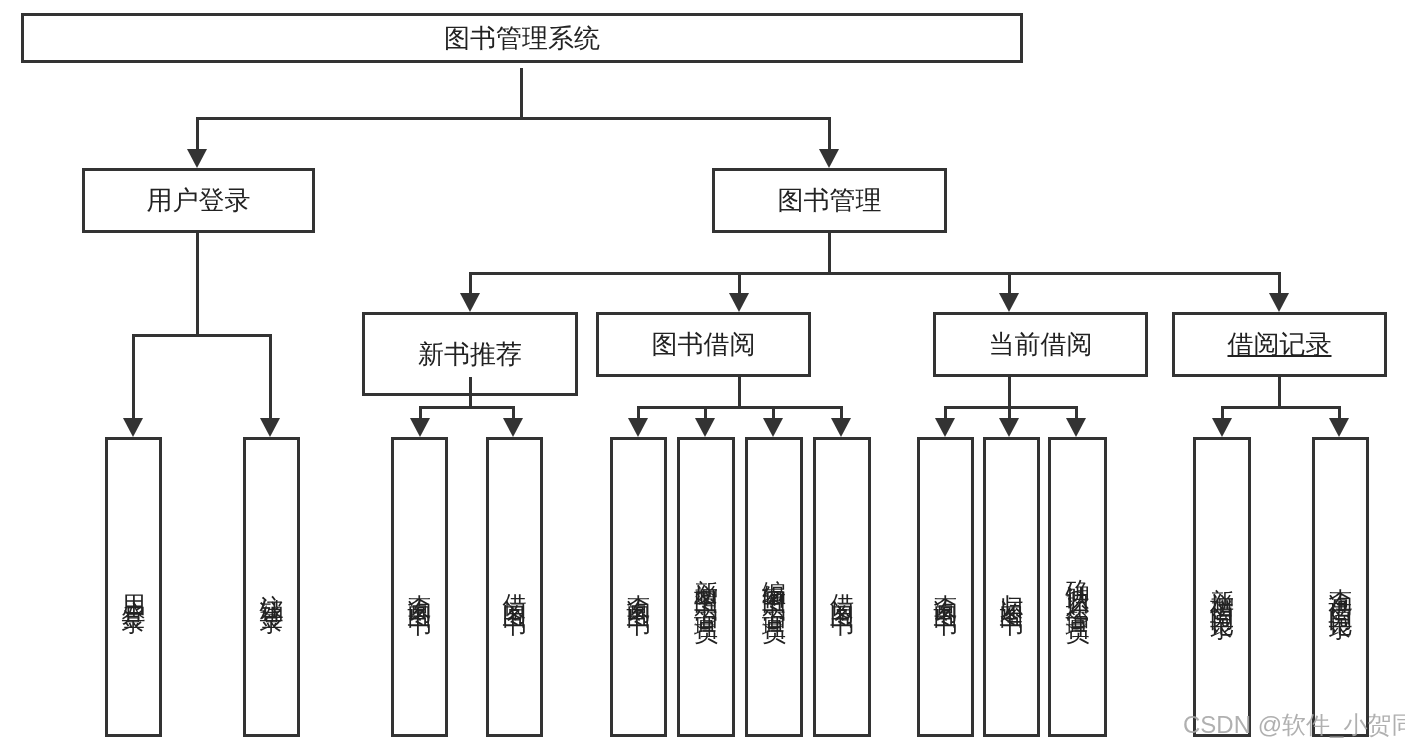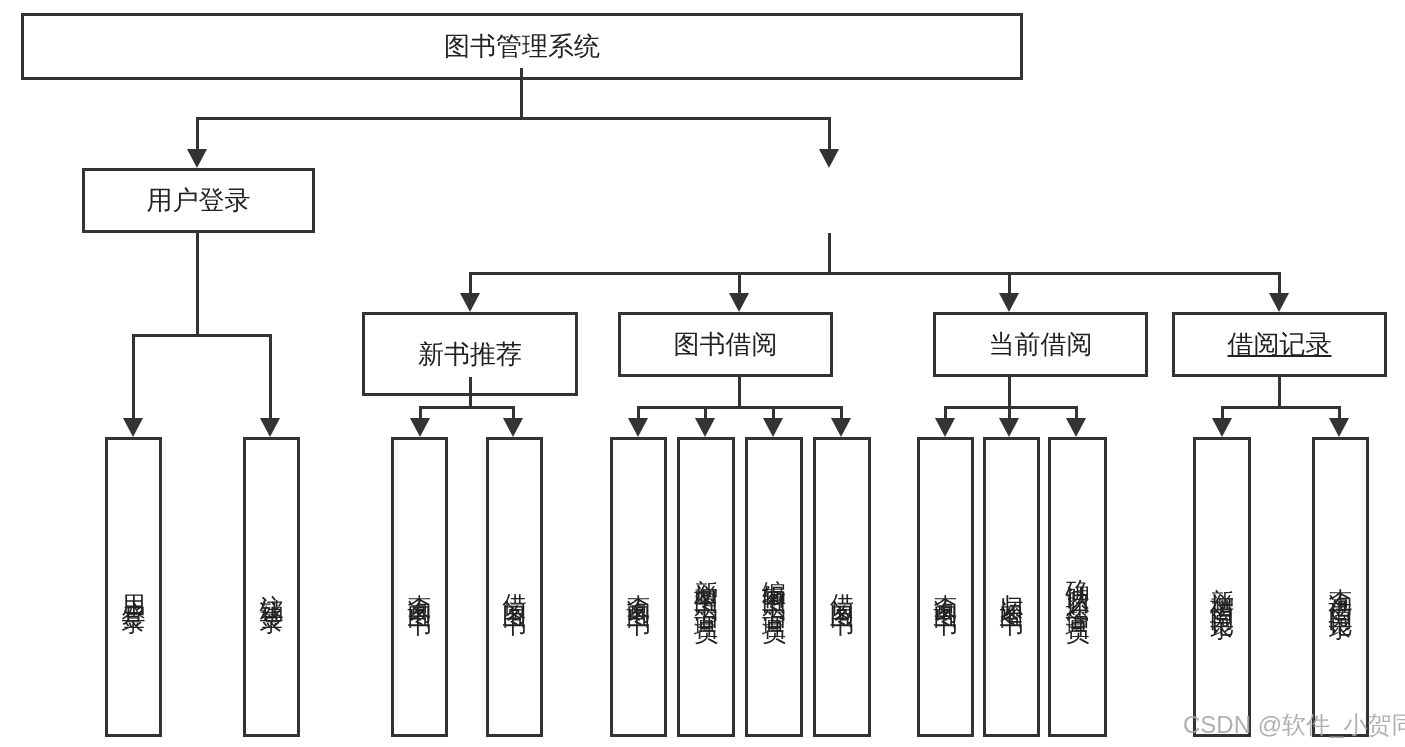--- a/index.html
+++ b/index.html
@@ -26,44 +26,45 @@
   .watermark{
     position:absolute;left:1183px;top:709px;font-size:24px;color:#a8a8a8;
     white-space:nowrap;z-index:5;opacity:.9;
   }
 </style>
 </head>
 <body>
 
 <div class="stage">
 
-  <div class="node" style="left:21px;top:13px;width:1002px;height:67px;">图书管理系统</div>
+  <div class="node" style="left:21px;top:13px;width:1002px;height:50px;">图书管理系统</div>
 
   <div class="vline" style="left:520px;top:68px;height:51px;"></div>
   <div class="hline" style="left:196px;top:117px;width:635px;"></div>
   <div class="vline" style="left:196px;top:117px;height:34px;"></div>
   <div class="arrow" style="left:187px;top:149px;"></div>
   <div class="vline" style="left:828px;top:117px;height:34px;"></div>
   <div class="arrow" style="left:819px;top:149px;"></div>
 
   <div class="node" style="left:82px;top:168px;width:233px;height:65px;">用户登录</div>
+  <div class="node" style="left:712px;top:168px;width:235px;height:65px;">图书管理</div>
 
   <div class="vline" style="left:828px;top:233px;height:41px;"></div>
   <div class="hline" style="left:469px;top:272px;width:812px;"></div>
   <div class="vline" style="left:469px;top:272px;height:23px;"></div>
   <div class="arrow" style="left:460px;top:293px;"></div>
   <div class="vline" style="left:738px;top:272px;height:23px;"></div>
   <div class="arrow" style="left:729px;top:293px;"></div>
   <div class="vline" style="left:1008px;top:272px;height:23px;"></div>
   <div class="arrow" style="left:999px;top:293px;"></div>
   <div class="vline" style="left:1278px;top:272px;height:23px;"></div>
   <div class="arrow" style="left:1269px;top:293px;"></div>
 
   <div class="node" style="left:362px;top:312px;width:216px;height:84px;">新书推荐</div>
-  <div class="node" style="left:618px;top:312px;width:215px;height:65px;">图书借阅</div>
+  <div class="node" style="left:596px;top:312px;width:215px;height:65px;">图书借阅</div>
   <div class="node" style="left:902px;top:312px;width:215px;height:65px;margin-left:31px;">当前借阅</div>
   <div class="node" style="left:1172px;top:312px;width:215px;height:65px;text-decoration:underline;">借阅记录</div>
 
   <div class="vline" style="left:196px;top:233px;height:104px;"></div>
   <div class="hline" style="left:132px;top:334px;width:140px;"></div>
   <div class="vline" style="left:132px;top:334px;height:86px;"></div>
   <div class="arrow" style="left:123px;top:418px;"></div>
   <div class="vline" style="left:269px;top:334px;height:86px;"></div>
   <div class="arrow" style="left:260px;top:418px;"></div>
 

